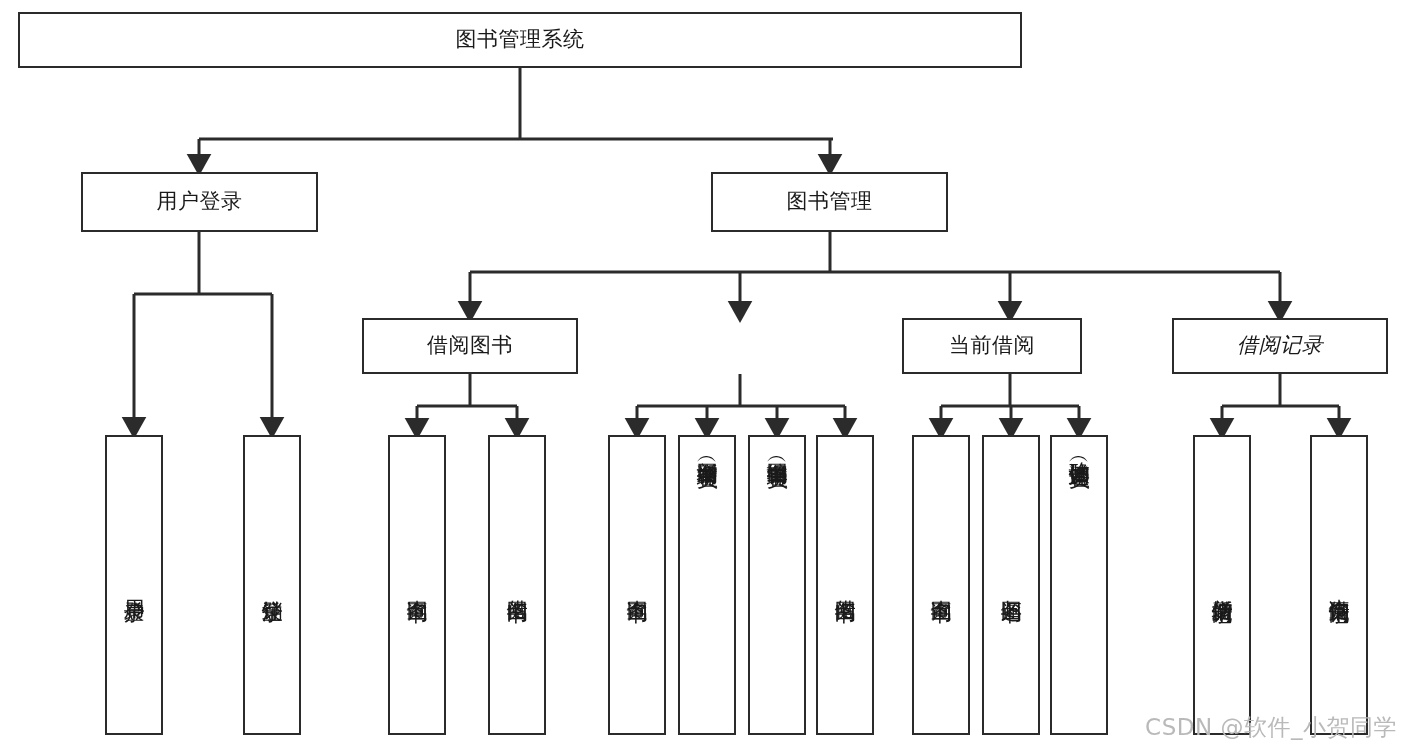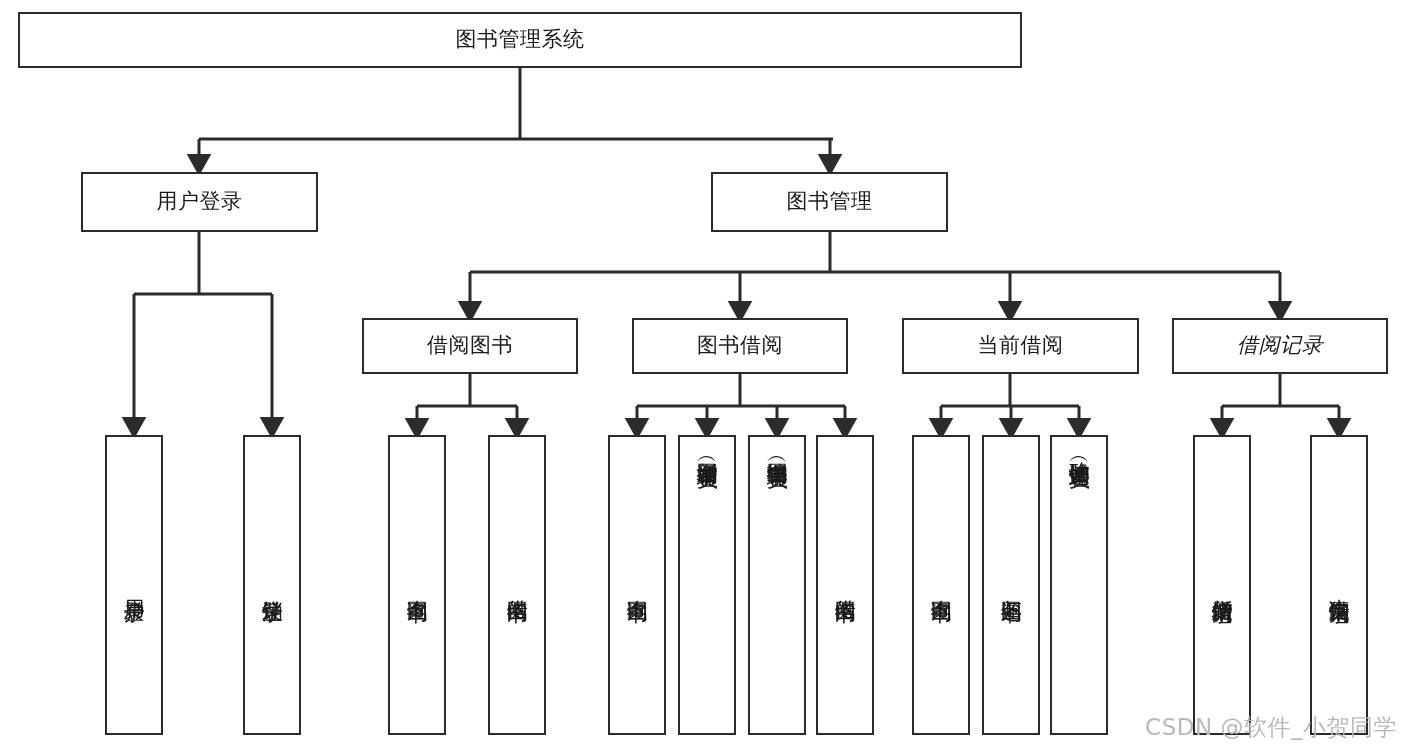--- a/index.html
+++ b/index.html
@@ -142,24 +142,21 @@
   <div class="node node-h" id="node-l2-0" style="left: 81px; top: 172px; width: 237px; height: 60px;">
     <span class="node-label">用户登录</span>
   </div>
   <div class="node node-h" id="node-l2-1" style="left: 711px; top: 172px; width: 237px; height: 60px;">
     <span class="node-label">图书管理</span>
   </div>
 
   <div class="node node-h" id="node-l3-0" style="left: 362px; top: 318px; width: 216px; height: 56px;">
     <span class="node-label">借阅图书</span>
   </div>
-  <div class="node node-h" id="node-l3-1" style="left: 632px; top: 318px; width: 216px; height: 56px;">
-    <span class="node-label">图书借阅</span>
-  </div>
-  <div class="node node-h" id="node-l3-2" style="left: 902px; top: 318px; width: 237px; height: 56px;">
+  <div class="node node-h" id="node-l3-2" style="left: 902px; top: 318px; width: 180px; height: 56px;">
     <span class="node-label">当前借阅</span>
   </div>
   <div class="node node-h" id="node-l3-3" style="left: 1172px; top: 318px; width: 216px; height: 56px; font-style: italic;">
     <span class="node-label">借阅记录</span>
   </div>
 
   <div class="node node-v center-v" id="node-leaf-0" style="left: 105px; top: 435px; width: 58px; height: 300px;">
     <span class="node-label">用户登录</span>
   </div>
   <div class="node node-v center-v" id="node-leaf-1" style="left: 243px; top: 435px; width: 58px; height: 300px;">

